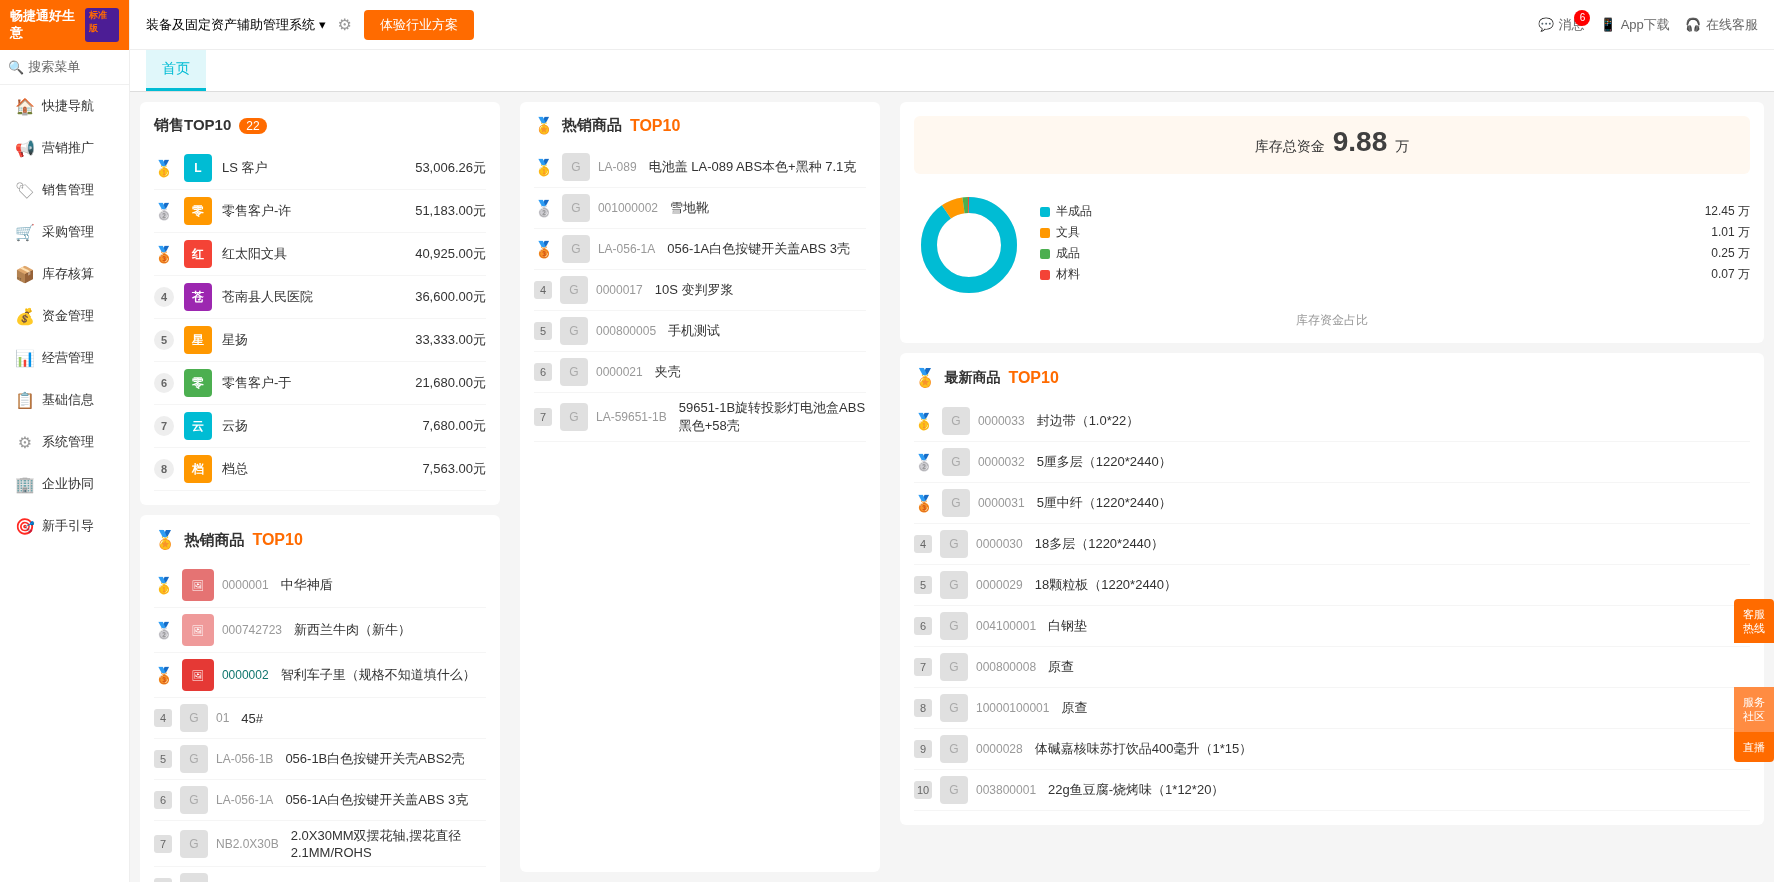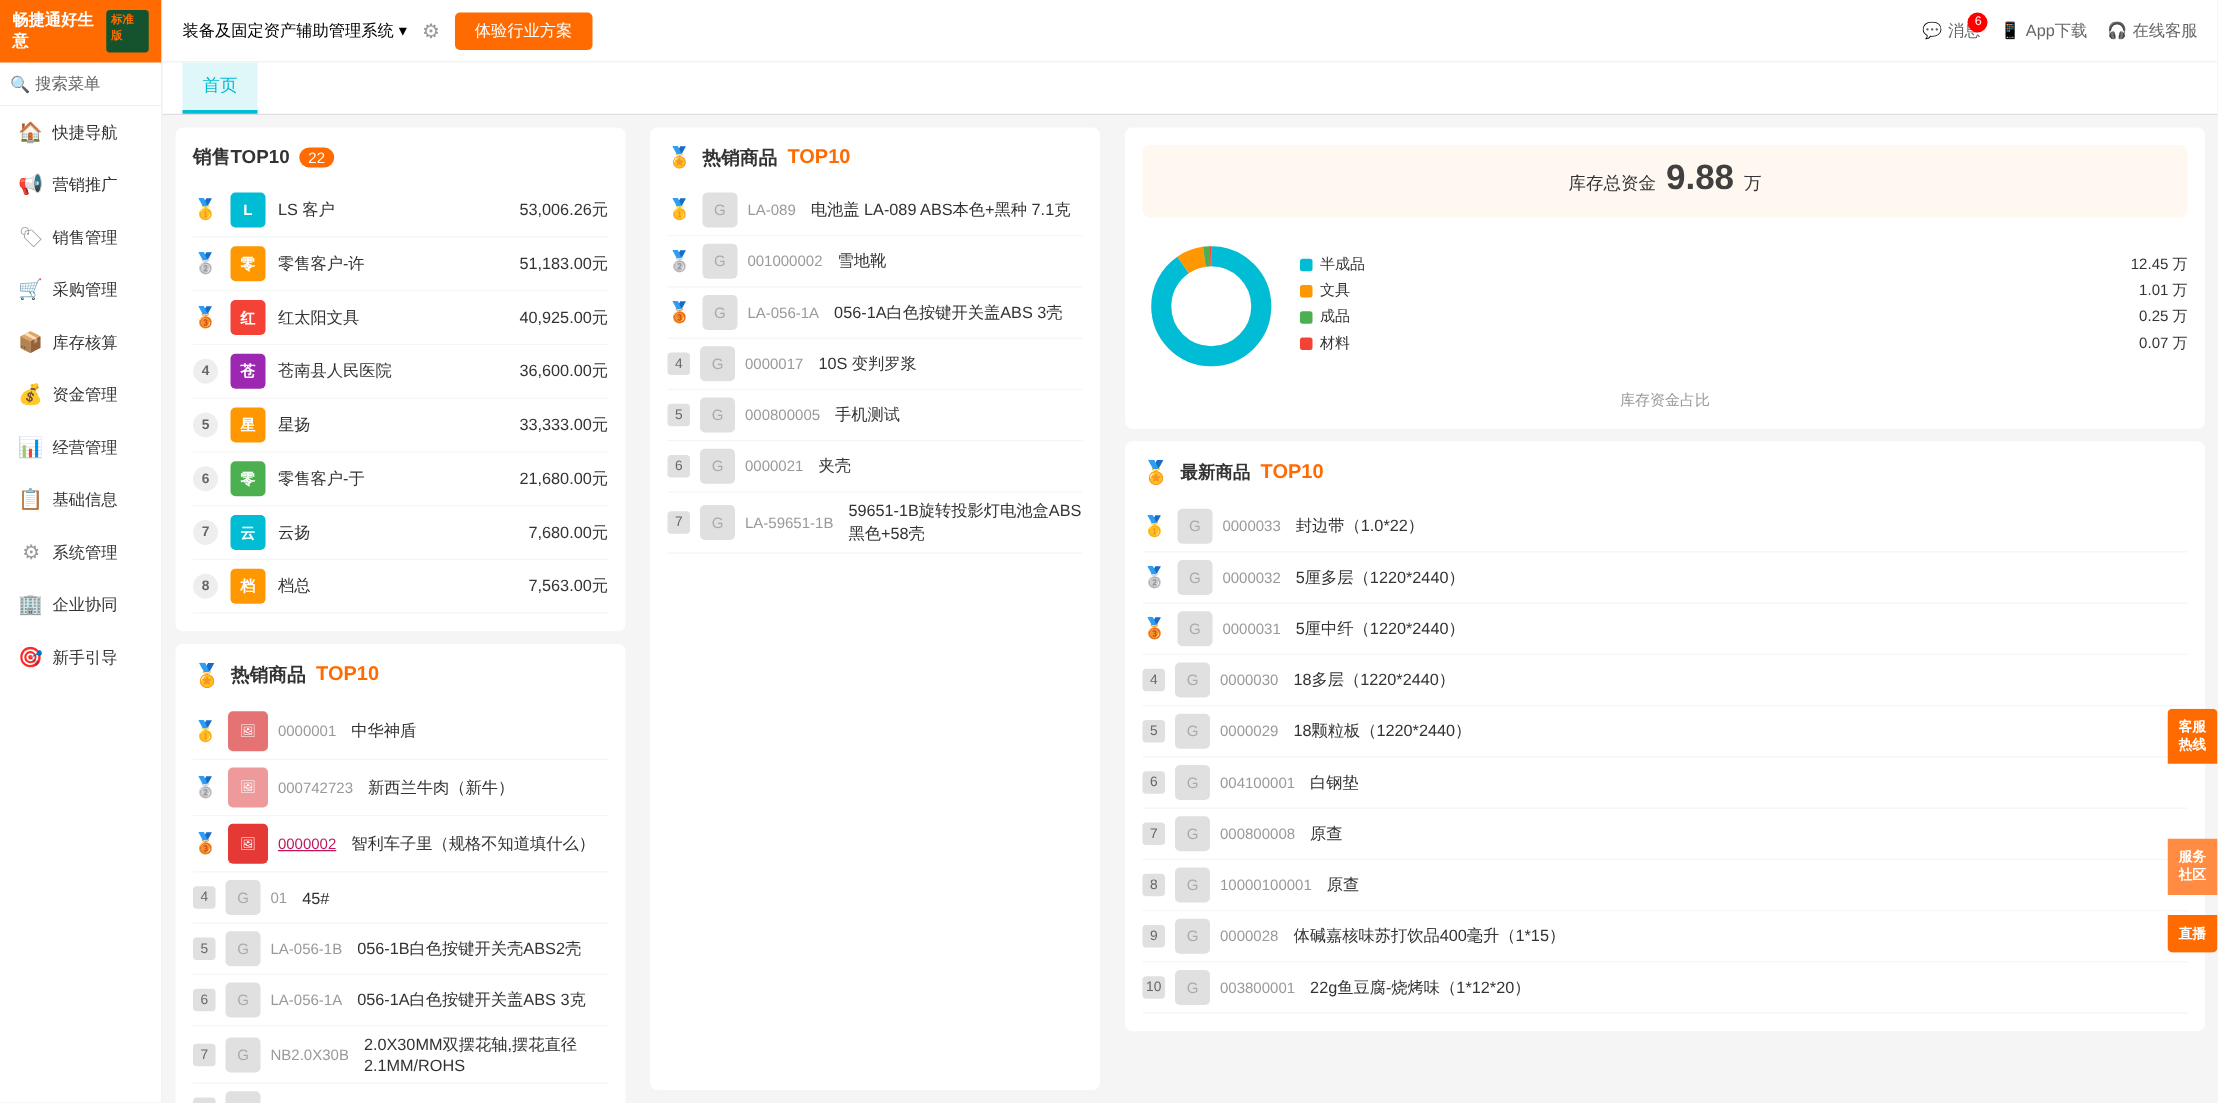--- a/index.html
+++ b/index.html
@@ -18,21 +18,21 @@
     .sidebar-logo {
       background: #ff6b00;
       color: #fff;
       padding: 8px 10px;
       height: 50px;
       display: flex;
       align-items: center;
       gap: 6px;
     }
     .sidebar-logo .logo-text { font-size: 13px; font-weight: bold; line-height: 1.3; }
-    .sidebar-logo .badge { background: #14532d; color: #ff6b00; font-size: 9px; padding: 1px 4px; border-radius: 3px; font-weight: bold; font-family: Liberation Serif, serif; }
+    .sidebar-logo .badge { background: #4c1d95; color: #ff6b00; font-size: 9px; padding: 1px 4px; border-radius: 3px; font-weight: bold; font-family: Liberation Serif, serif; }
     .sidebar-search {
       padding: 8px;
       border-bottom: 1px solid #f0f0f0;
     }
     .sidebar-search span { color: #666; font-size: 13px; cursor: pointer; display: flex; align-items: center; gap: 4px; }
     .nav-item {
       display: flex; align-items: center; gap: 8px;
       padding: 12px 16px;
       color: #333;
       cursor: pointer;
@@ -201,23 +201,22 @@
       border-bottom: 1px solid #f5f5f5;
     }
 
     
     .float-btns {
       position: fixed;
       right: 0;
       bottom: 120px;
       display: flex;
       flex-direction: column;
-      gap: 16px;
+      gap: 0;
       z-index: 1000;
-      font-weight: bold;
     }
     .float-btn {
       width: 40px;
       padding: 8px 4px;
       background: #ff6b00;
       color: #fff;
       text-align: center;
       font-size: 11px;
       cursor: pointer;
       writing-mode: horizontal-tb;
@@ -475,21 +474,21 @@
   </div>
             <div class="hot-product-item">
     <span style="font-size:16px;flex-shrink:0;">🥈</span>
     <div class="product-avatar-img" style="background:#ef9a9a;">🖼</div>
     <span style="color:#999;font-size:12px;margin-right:4px;">000742723</span>
     <span style="font-size:13px;color:#333;">新西兰牛肉（新牛）</span>
   </div>
             <div class="hot-product-item">
     <span style="font-size:16px;flex-shrink:0;">🥉</span>
     <div class="product-avatar-img" style="background:#e53935;">🖼</div>
-    <span style="color:#be185d;font-size:12px;margin-right:4px;text-decoration:underline;">0000002</span>
+    <span style="color:#0f766e;font-size:12px;margin-right:4px;">0000002</span>
     <span style="font-size:13px;color:#333;">智利车子里（规格不知道填什么）</span>
   </div>
             <div class="hot-product-item">
     <span class="large-num-badge lnb-gray" style="background:#e0e0e0;color:#666;">4</span>
     <div class="gray-avatar">G</div>
     <span style="color:#999;font-size:12px;margin-right:4px;">01</span>
     <span style="font-size:13px;color:#333;">45#</span>
   </div>
             <div class="hot-product-item">
     <span class="large-num-badge lnb-gray" style="background:#e0e0e0;color:#666;">5</span>

